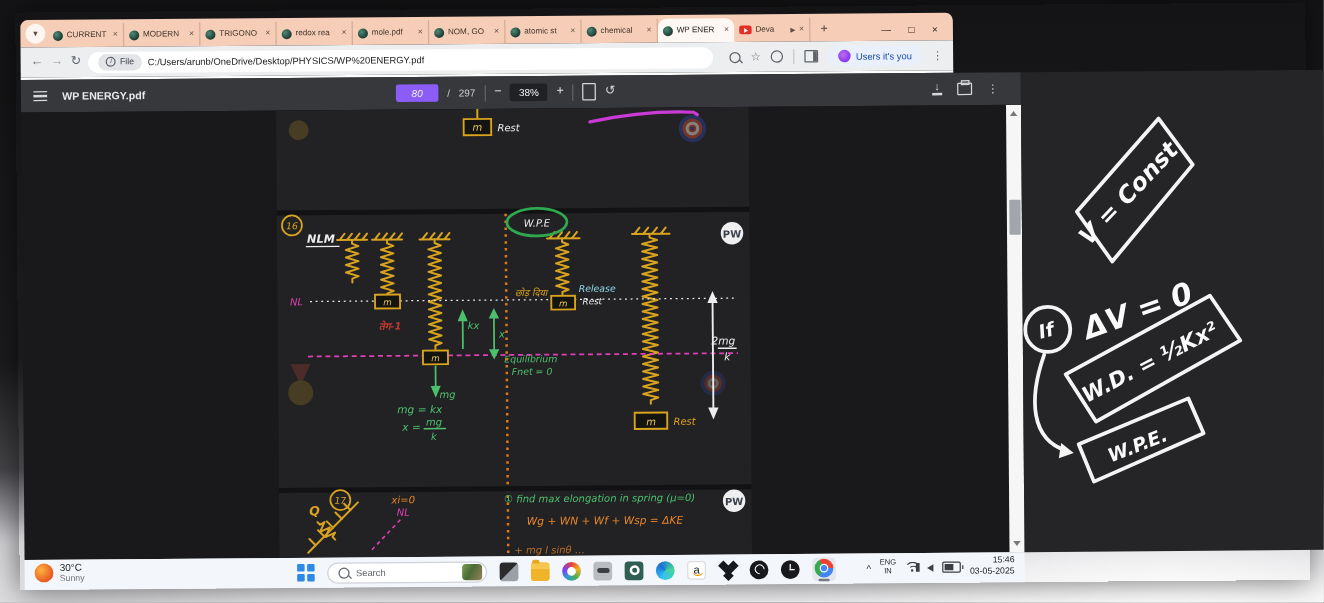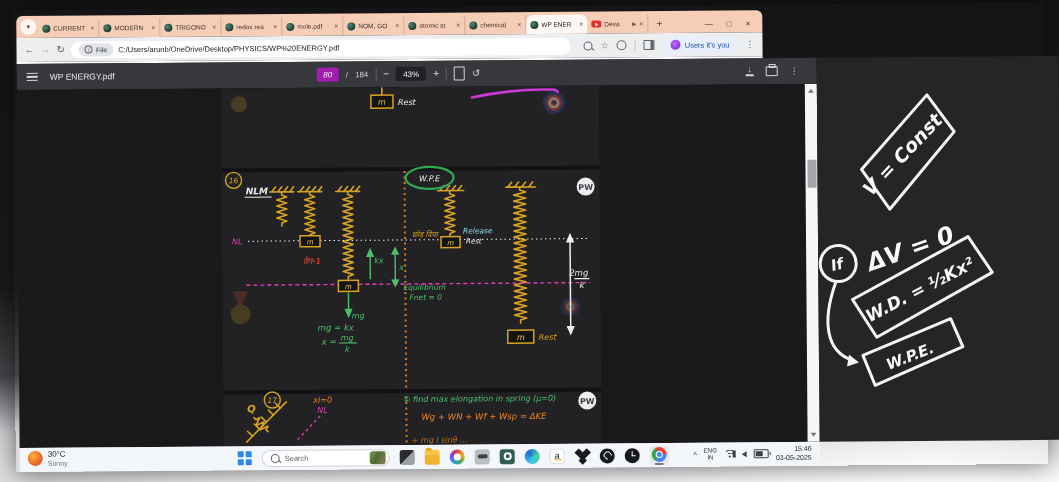--- a/index.html
+++ b/index.html
@@ -61,23 +61,23 @@
   .verify{display:flex;align-items:center;gap:4px;background:#e9effb;border-radius:9px;height:16px;
     padding:0 8px;font-size:7.5px;color:#174ea6;}
   .avatar{width:10px;height:10px;border-radius:50%;background:radial-gradient(circle at 40% 40%, #c06cf0 0%, #7b2ff0 80%);}
   .kebab{font-size:9px;color:#5f6368;}
   .pagegap{position:absolute;left:4px;top:52px;width:746px;height:2px;background:#fdfdfd;}
   
   .pdfbar{position:absolute;left:4px;top:54px;width:800px;height:26px;background:#36383c;
     display:flex;align-items:center;padding:0 10px;box-sizing:border-box;color:#e8eaed;}
   .hamb{width:11px;display:flex;flex-direction:column;gap:2px;margin-right:12px;}
   .hamb i{display:block;height:1.4px;background:#d5d7da;}
-  .pdftitle{font-size:8.5px;font-weight:normal;color:#e8eaed;}
+  .pdftitle{font-size:8.5px;font-weight:bold;color:#e8eaed;}
   .pdfcenter{position:absolute;left:300px;display:flex;align-items:center;gap:7px;font-size:8px;color:#cdd0d3;}
-  .pagebox{width:22px;height:14px;background:#a21caf;border-radius:2px;color:#f1f3f4;
+  .pagebox{width:34px;height:14px;background:#8b5cf6;border-radius:2px;color:#f1f3f4;
     display:flex;align-items:center;justify-content:center;font-size:8px;font-style:italic;}
   .zoombox{width:30px;height:14px;background:#202124;border-radius:2px;color:#f1f3f4;
     display:flex;align-items:center;justify-content:center;font-size:8px;}
   .tooldiv{width:1px;height:13px;background:#5f6368;}
   .toolbtn{font-size:10px;color:#e0e2e5;line-height:1;}
   .fit-ic{width:9px;height:12px;border:1.2px solid #d5d7da;border-radius:1px;}
   .rot-ic{font-size:10px;color:#d5d7da;line-height:1;}
   .pdfright{position:absolute;right:18px;display:flex;align-items:center;gap:12px;}
   .dl-ic{display:flex;flex-direction:column;align-items:center;gap:1px;}
   .dl-ic .ar{font-size:9px;color:#d5d7da;line-height:.8;}
@@ -254,24 +254,24 @@
   <div class="pdfbar">
     <span class="hamb">
         <i></i>
         <i></i>
         <i></i>
       </span>
     <span class="pdftitle">WP ENERGY.pdf</span>
     <div class="pdfcenter">
       <span class="pagebox">80</span>
       <span>/</span>
-      <span>184</span>
+      <span>297</span>
       <span class="tooldiv"></span>
       <span class="toolbtn">−</span>
-      <span class="zoombox">43%</span>
+      <span class="zoombox">38%</span>
       <span class="toolbtn">+</span>
       <span class="tooldiv"></span>
       <span class="fit-ic"></span>
       <span class="rot-ic">↺</span>
     </div>
     <div class="pdfright">
       <span class="dl-ic">
         <span class="ar">↓</span>
           <span class="base"></span>
       </span>

